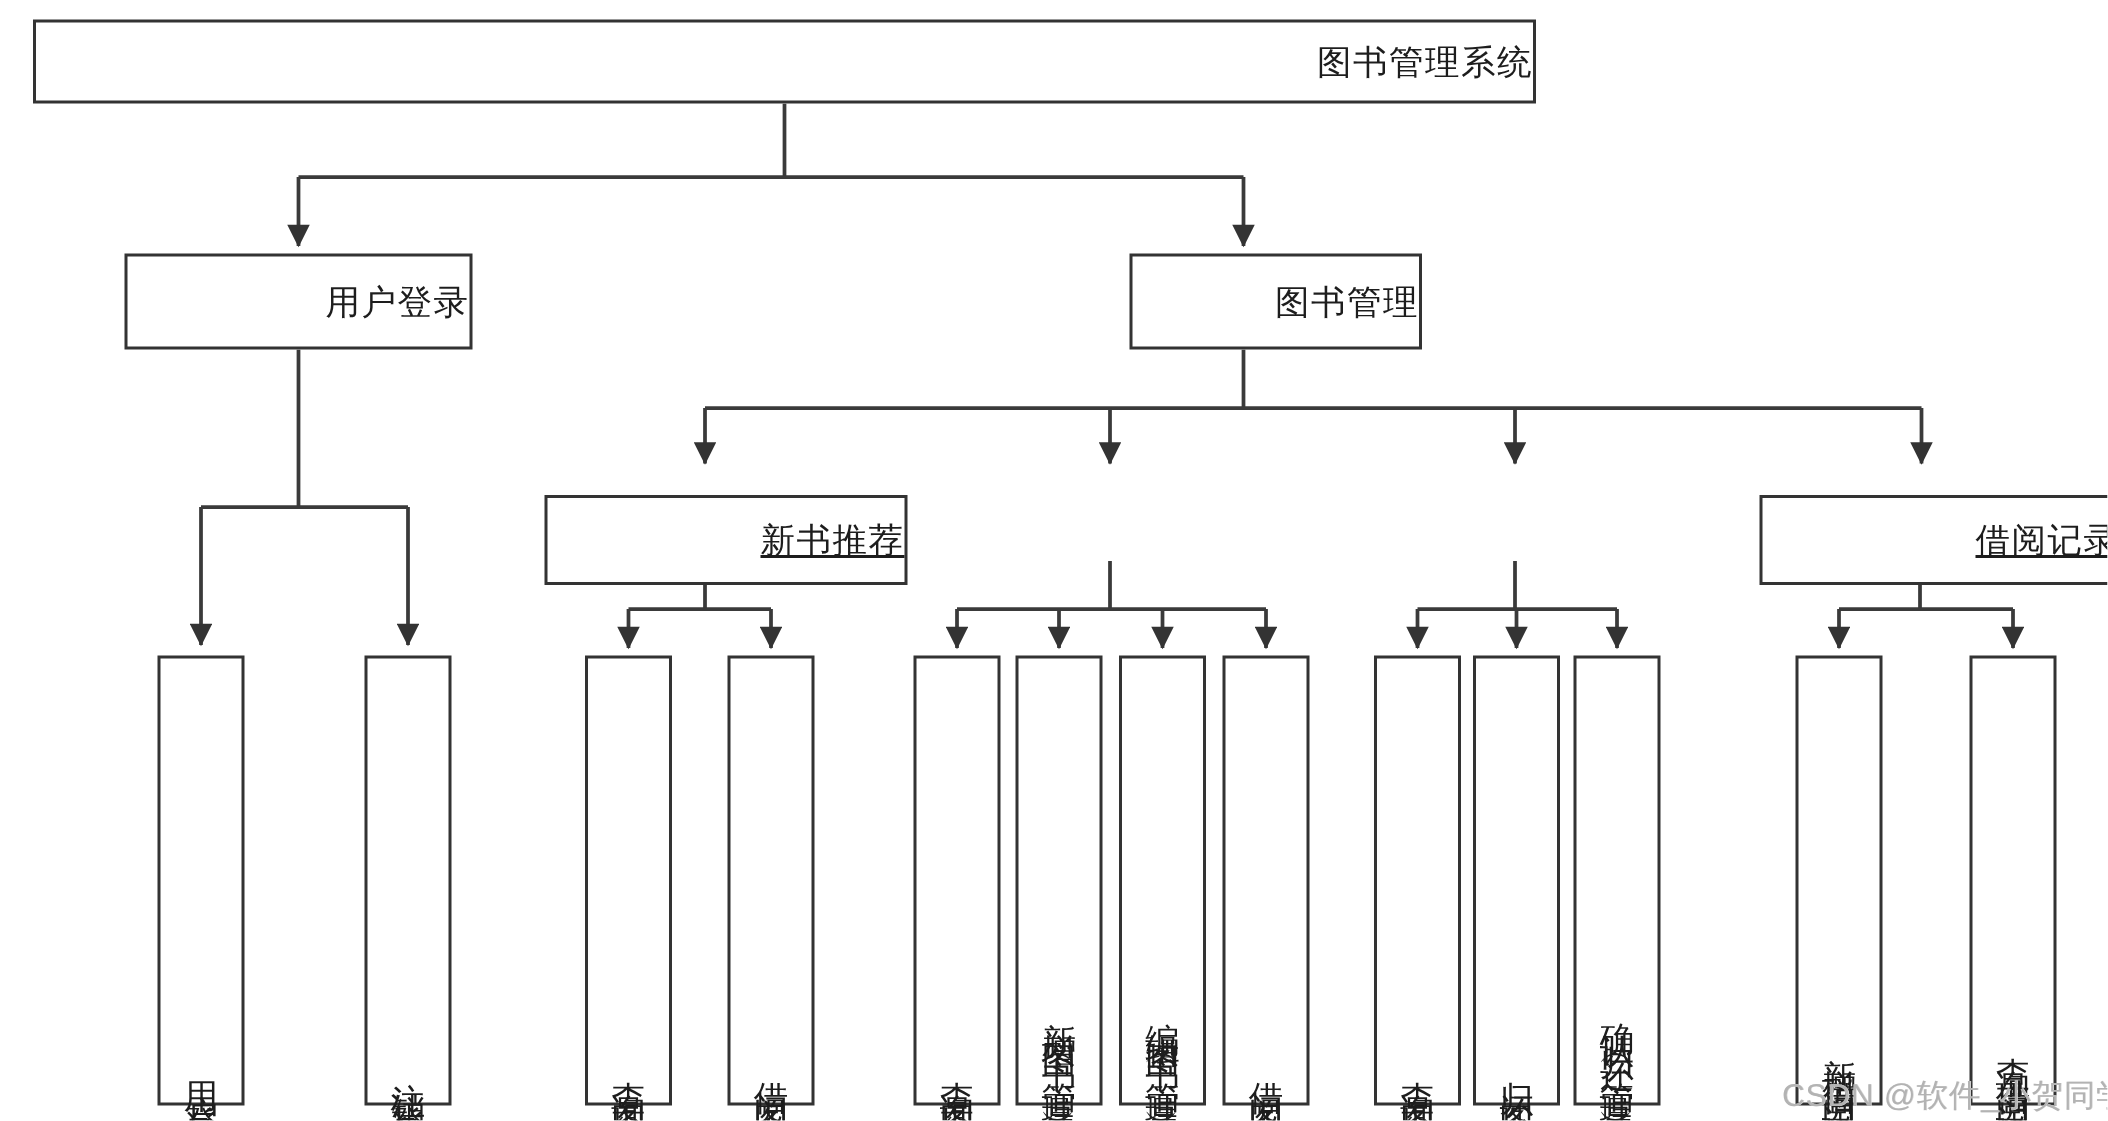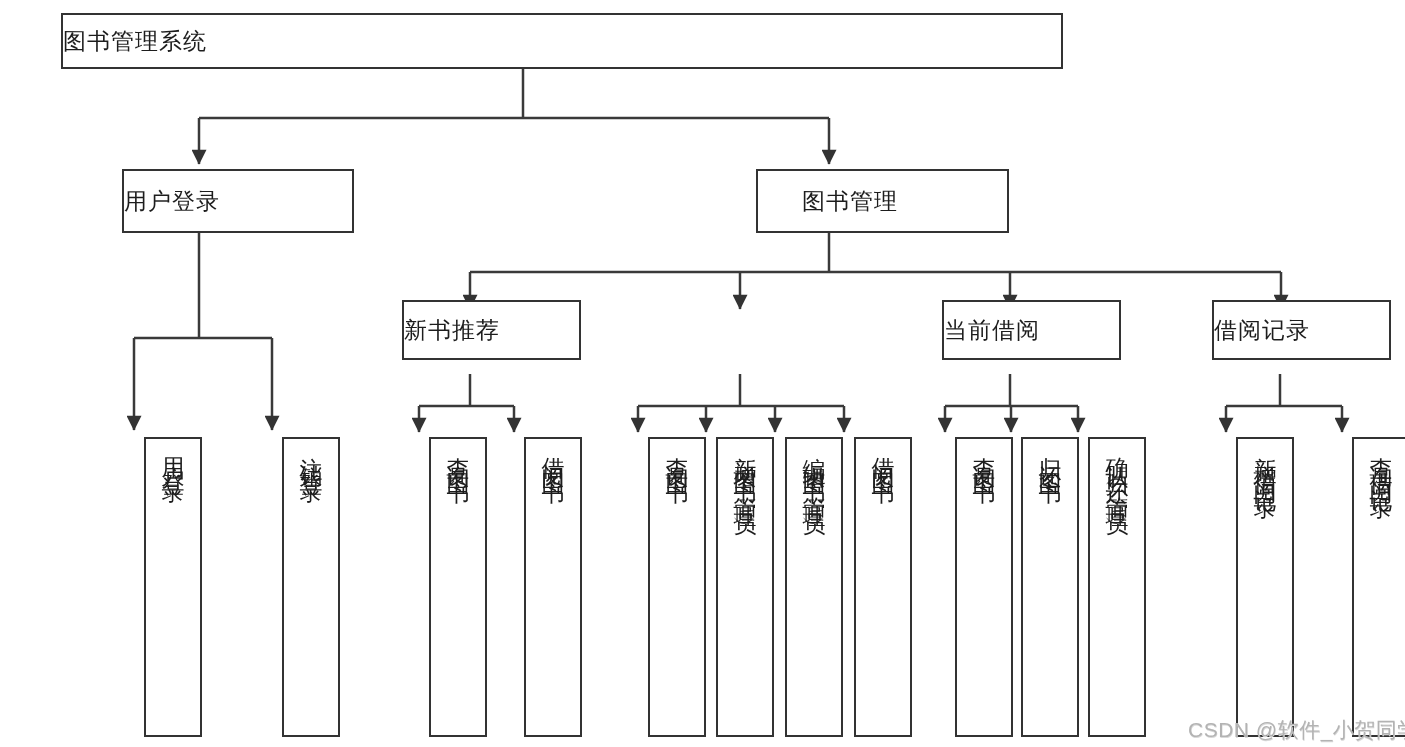--- a/index.html
+++ b/index.html
@@ -6,27 +6,26 @@
   .stage {
     position:relative; width:1405px; height:747px;
     background:#ffffff; overflow:hidden;
     font-family:"Liberation Sans", sans-serif;
     color:#1d1d1d;
   }
   svg.connectors { position:absolute; left:0; top:0; width:1405px; height:747px; }
   .box {
     position:absolute; box-sizing:border-box;
     background:#ffffff; border:2.5px solid #333333;
-    display:flex; align-items:center; justify-content:flex-start;
+    display:flex; align-items:center; justify-content:flex-end;
     text-align:center;
-    margin-left:39px;
   }
   .box-root  { left:22px;  top:13px;  width:1002px; height:56px; font-size:23px; letter-spacing:1px; }
   .box-l2    { top:169px; height:64px; font-size:23px; letter-spacing:1px; }
-  .box-l3    { top:300px; width:179px; height:60px; font-size:23px; letter-spacing:1px; }
+  .box-l3    { top:330px; width:242px; height:60px; font-size:23px; letter-spacing:1px;text-decoration:underline; }
   .leaf {
     top:437px; width:58px; height:300px;
     writing-mode:vertical-rl; text-orientation:mixed;
     font-size:23px; letter-spacing:8px; line-height:1;
   }
   .leaf span { display:block; }
   .watermark {
     position:absolute; left:1188px; top:716px;
     font-size:21px; color:#b3b3b3; letter-spacing:0.5px;
     text-shadow:0.5px 0.5px 0 #d9d9d9; white-space:nowrap; z-index:5;
@@ -87,29 +86,26 @@
     </g>
   </svg>
 
   <div class="box box-root">
     <span>图书管理系统</span>
   </div>
 
   <div class="box box-l2" style="left:83px; width:232px;">
     <span>用户登录</span>
   </div>
-  <div class="box box-l2" style="left:717px; width:253px;padding-left:44px;">
+  <div class="box box-l2" style="left:753px; width:195px;padding-left:44px;">
     <span>图书管理</span>
   </div>
 
   <div class="box box-l3" style="left:363px;">
     <span>新书推荐</span>
-  </div>
-  <div class="box box-l3" style="left:903px;">
-    <span>当前借阅</span>
   </div>
   <div class="box box-l3" style="left:1173px;">
     <span>借阅记录</span>
   </div>
 
   <div class="box leaf" style="left:105px;">
     <span>用户登录</span>
   </div>
   <div class="box leaf" style="left:243px;">
     <span>注销登录</span>

